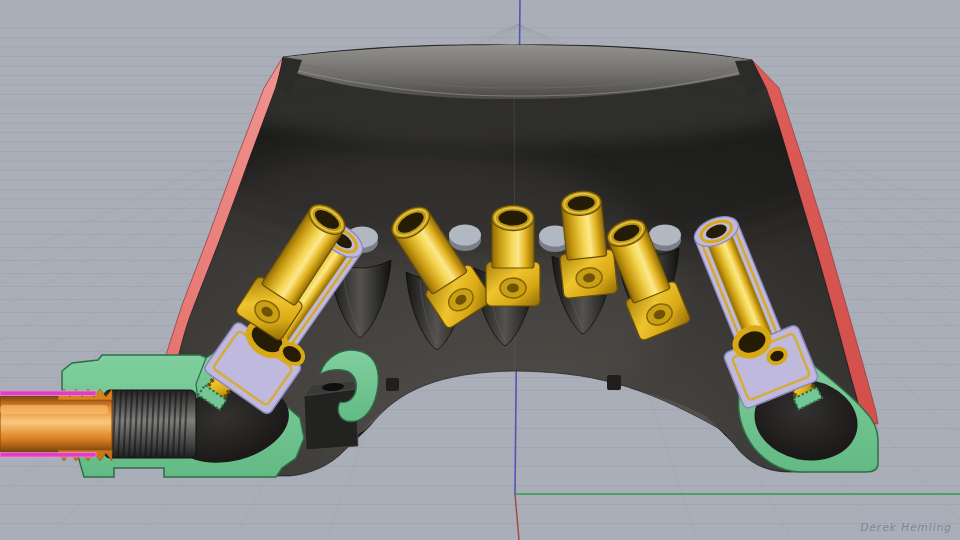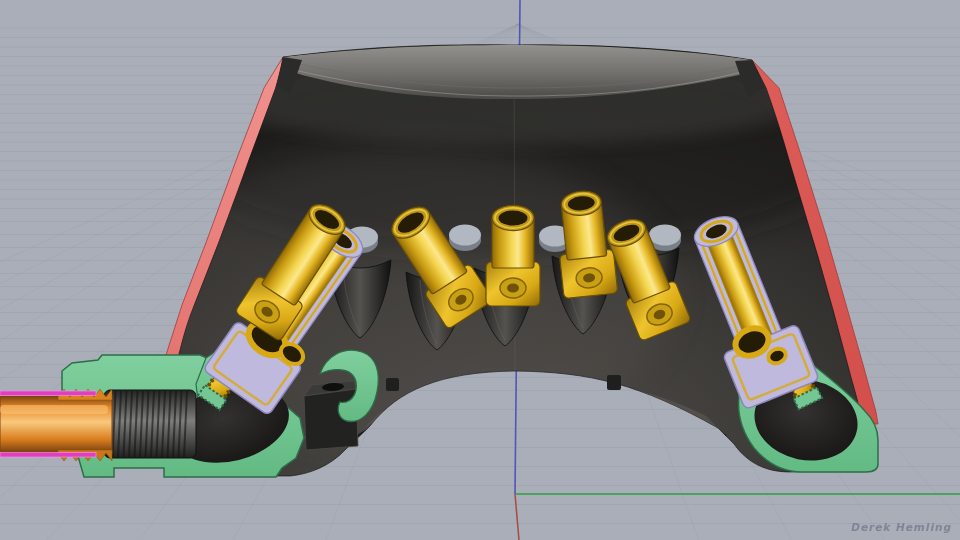--- a/index.html
+++ b/index.html
@@ -1,17 +1,17 @@
 <!DOCTYPE html>
 <html><head>
 <meta charset="utf-8">
 <style>
   html,body{margin:0;padding:0;width:960px;height:540px;overflow:hidden;background:#a9aeb8;
             font-family:"DejaVu Sans",sans-serif;}
-  #stage{position:relative;width:960px;height:540px;font-weight:bold;}
+  #stage{position:relative;width:960px;height:540px;}
   svg{display:block;}
   text.watermark{font-family:"DejaVu Sans",sans-serif;font-style:italic;font-size:10.5px;
                  letter-spacing:1px;}
 </style>
 </head>
 <body>
 
 <div id="stage">
 <svg id="cad-svg" width="960" height="540" viewBox="0 0 960 540">
   <defs>

